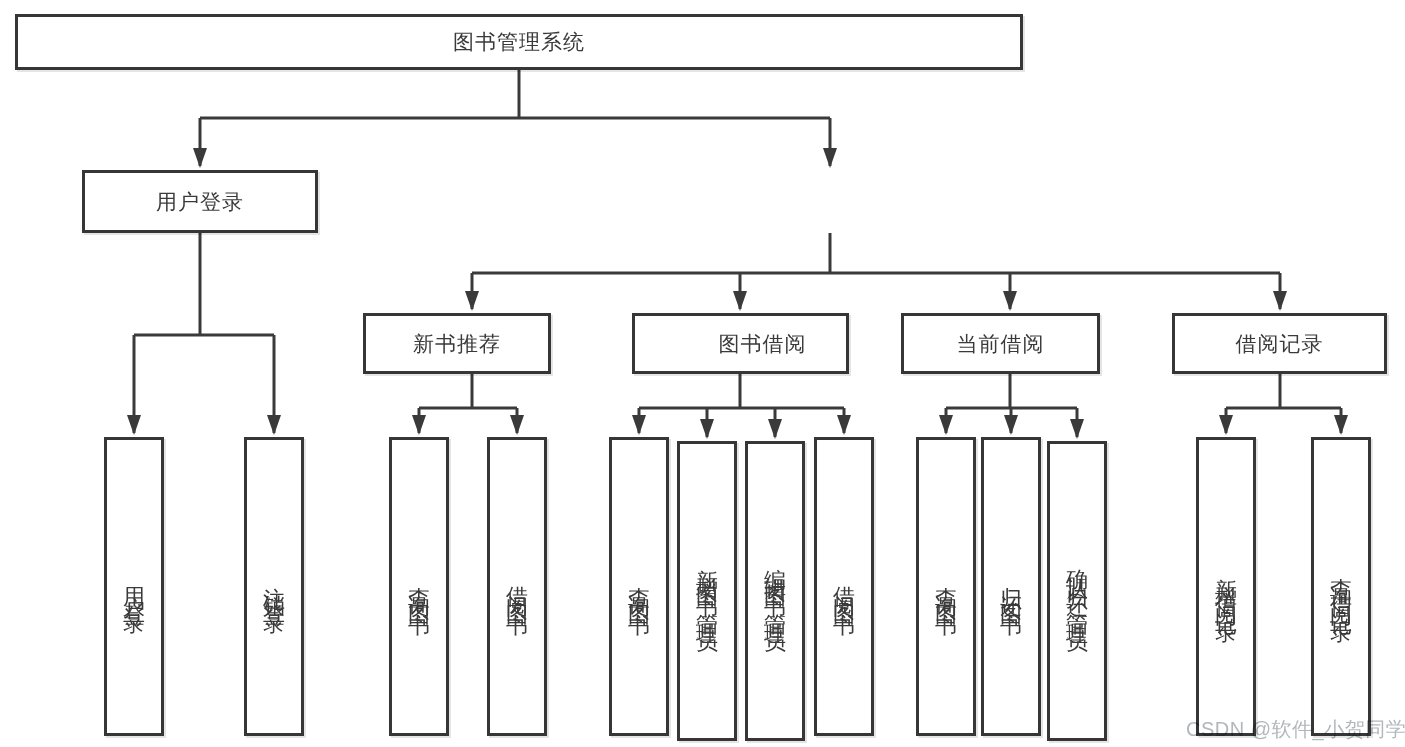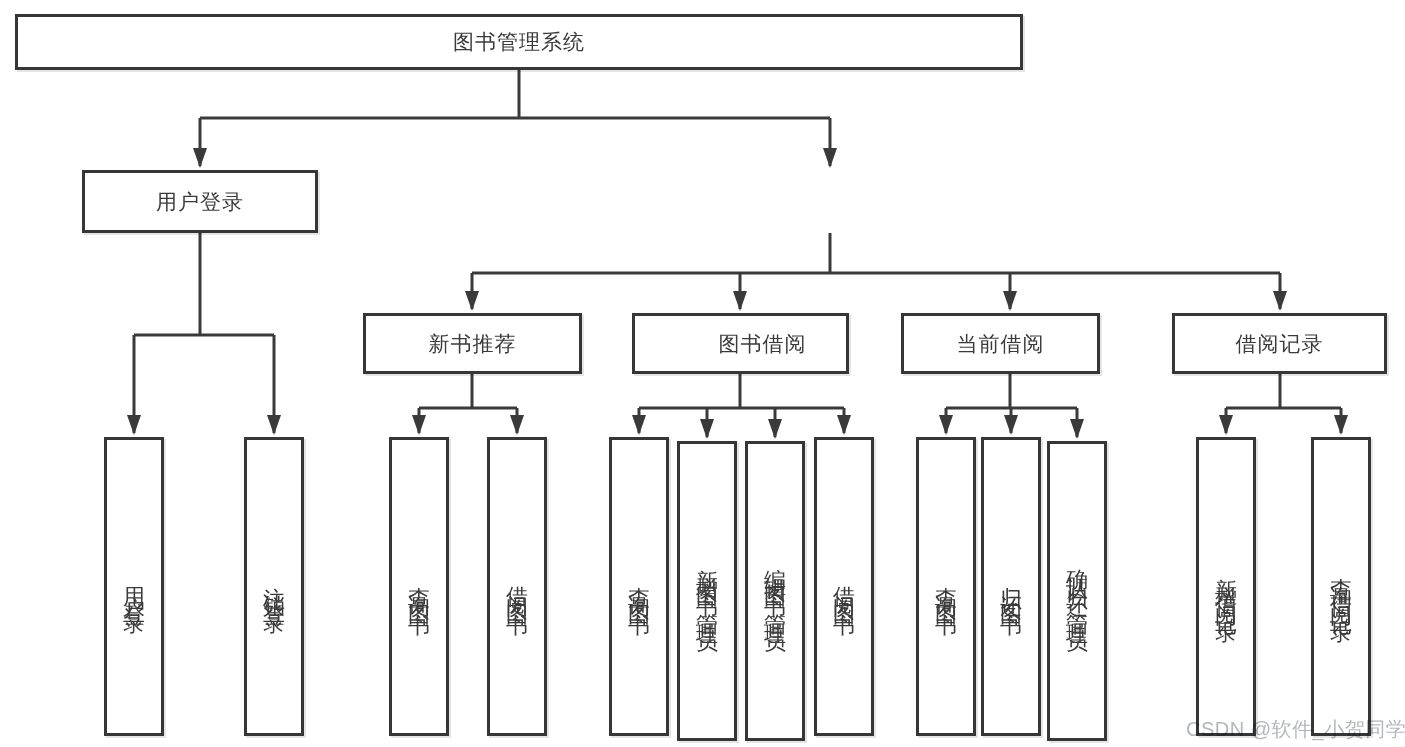--- a/index.html
+++ b/index.html
@@ -91,21 +91,21 @@
       <path d="M1226,408 H1341"></path>
       <path d="M1226,408 V433" marker-end="url(#arrow)"></path>
       <path d="M1341,408 V433" marker-end="url(#arrow)"></path>
     </g>
   </svg>
 
   <div class="box h-box" style="left:15px; top:14px; width:1008px; height:56px;">图书管理系统</div>
 
   <div class="box h-box" style="left:82px; top:170px; width:236px; height:63px;">用户登录</div>
 
-  <div class="box h-box" style="left:363px; top:313px; width:219px; height:61px;">新书推荐</div>
+  <div class="box h-box" style="left:363px; top:313px; width:188px; height:61px;">新书推荐</div>
   <div class="box h-box" style="left:632px; top:313px; width:217px; height:61px;padding-left:44px;">图书借阅</div>
   <div class="box h-box" style="left:901px; top:313px; width:199px; height:61px;">当前借阅</div>
   <div class="box h-box" style="left:1172px; top:313px; width:215px; height:61px;">借阅记录</div>
 
   <div class="box v-box" style="left:104px; top:437px; width:60px; height:299px;">用户登录</div>
   <div class="box v-box" style="left:244px; top:437px; width:60px; height:299px;">注销登录</div>
 
   <div class="box v-box" style="left:389px; top:437px; width:60px; height:299px;">查询图书</div>
   <div class="box v-box" style="left:487px; top:437px; width:60px; height:299px;">借阅图书</div>
 

